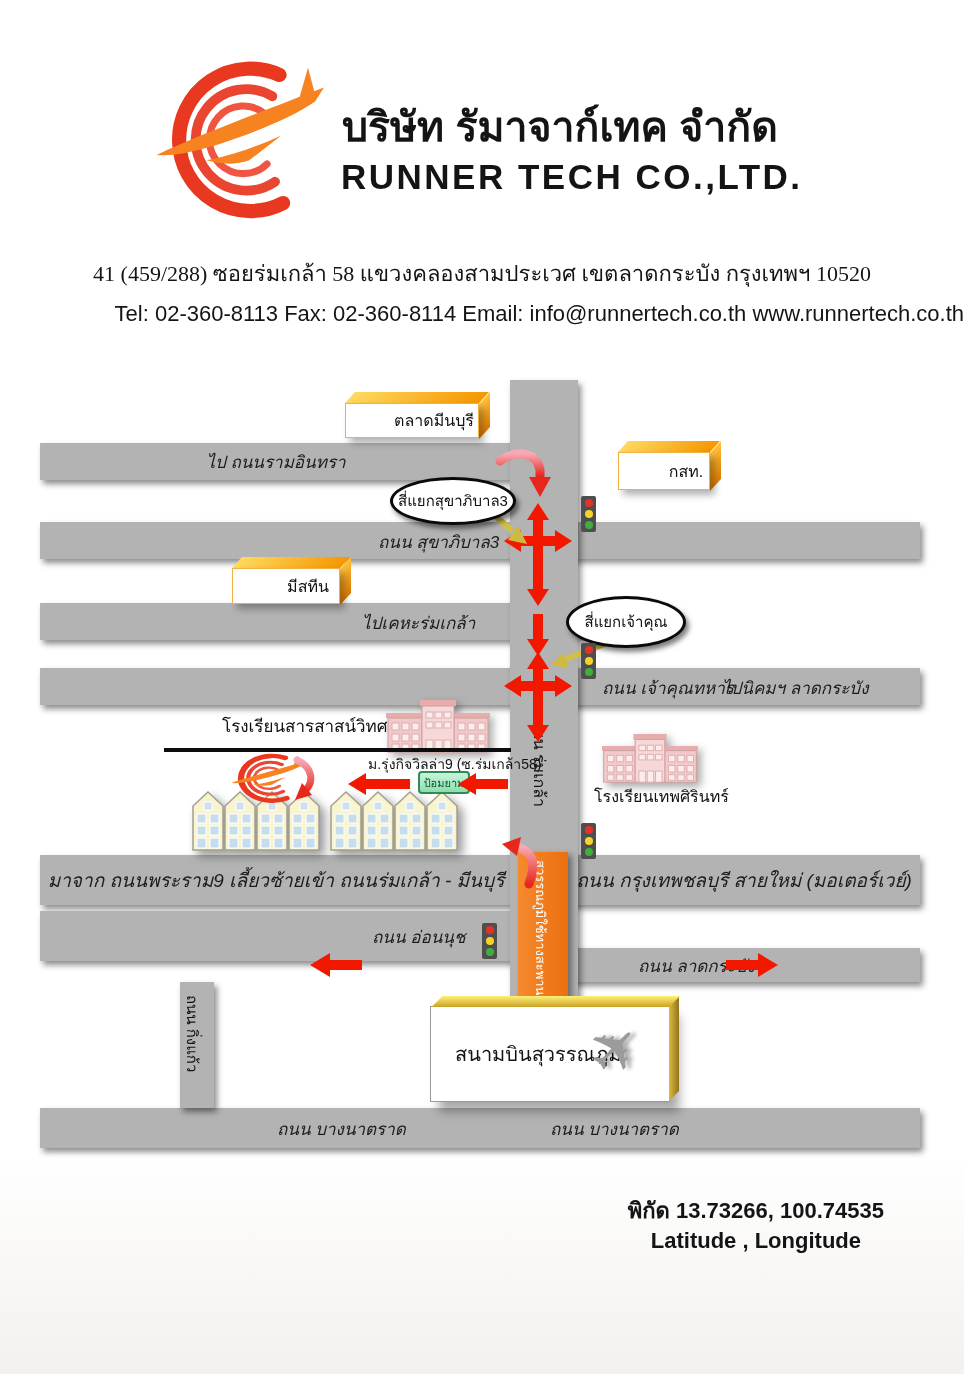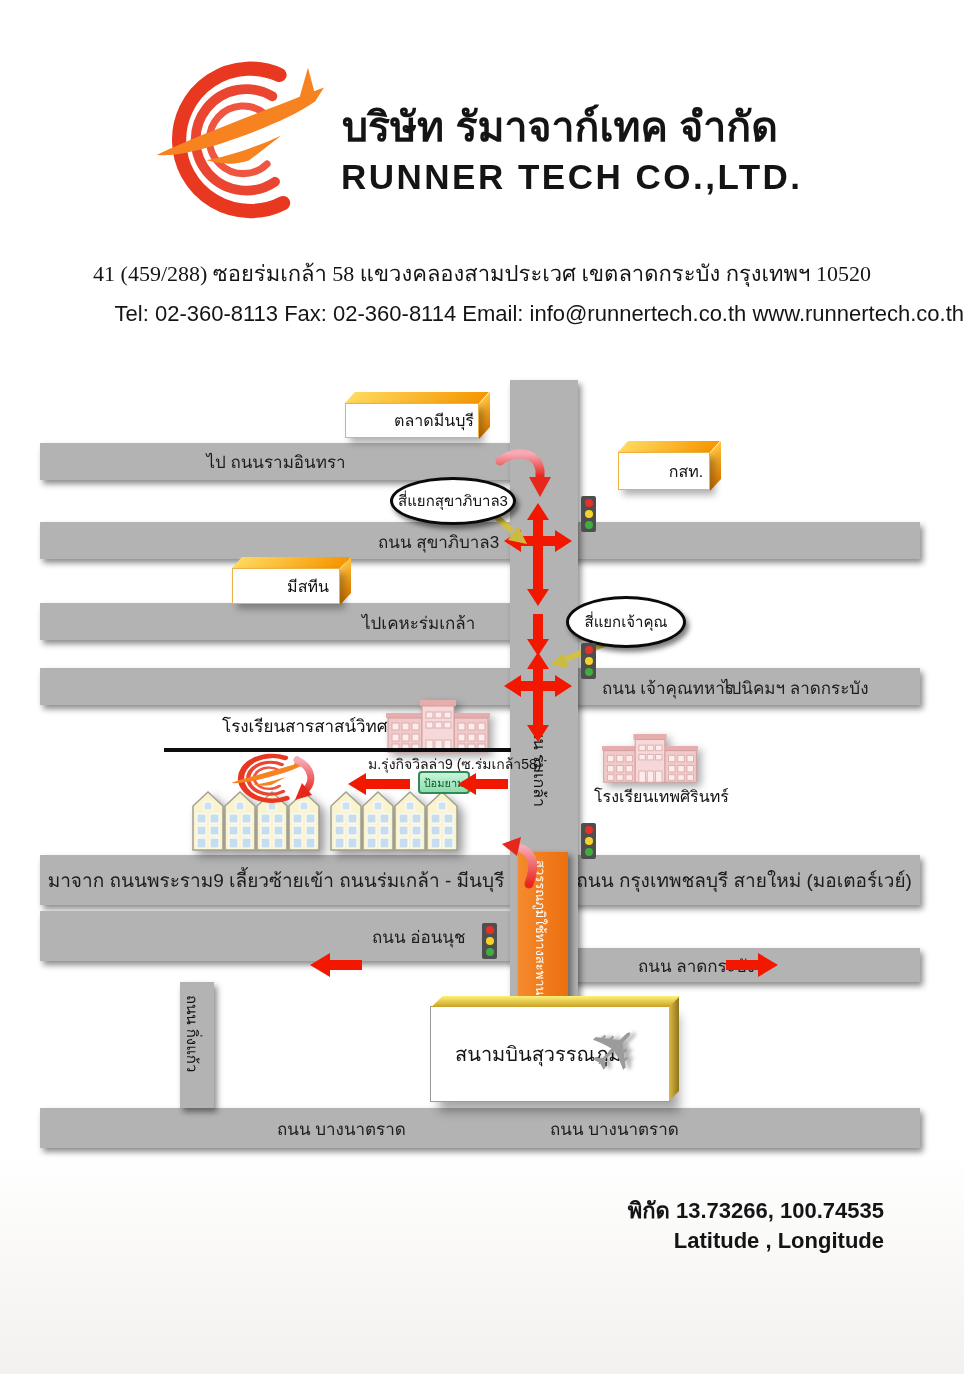--- a/index.html
+++ b/index.html
@@ -8,21 +8,21 @@
         font-family:"Liberation Sans","DejaVu Sans",sans-serif;color:#141414;}
   
   .logo{position:absolute;left:148px;top:50px;width:190px;height:178px;}
   .title-th{position:absolute;left:342px;top:94px;font-size:41px;font-weight:bold;white-space:nowrap;}
   .title-en{position:absolute;left:341px;top:157px;font-size:35px;font-weight:bold;letter-spacing:2.5px;white-space:nowrap;}
   .addr{position:absolute;left:0;top:256px;width:100%;text-align:center;font-size:22px;font-family:Liberation Serif, serif;}
   .contact{position:absolute;left:0;top:301px;width:100%;text-align:right;font-size:22px;}
   
   .road{position:absolute;background:#b3b3b3;box-shadow:3px 4px 6px rgba(0,0,0,.45);z-index:1;}
   .road.flex{display:flex;align-items:center;justify-content:center;}
-  .rlabel{font-size:17px;color:#1c1c1c;white-space:nowrap;}
+  .rlabel{font-size:17px;color:#1c1c1c;white-space:nowrap;font-style:italic;}
   .rlabel.abs{position:absolute;top:50%;transform:translateY(-50%);}
   .orange-road{position:absolute;left:518px;top:852px;width:50px;height:156px;z-index:3;
                background:linear-gradient(90deg,#f58a2e,#ec6f0e);box-shadow:4px 3px 6px rgba(0,0,0,.4);}
   .vtext{position:absolute;white-space:nowrap;transform:rotate(90deg);transform-origin:0 0;
          font-size:16px;color:#111;z-index:4;}
   .vtext.white{color:#fff;font-size:13px;z-index:4;}
   
   .box3d{position:absolute;z-index:5;}
   .b-front{position:relative;background:#fff;border:1px solid #eeb144;display:flex;align-items:center;
            justify-content:center;font-size:16px;color:#111;white-space:nowrap;
@@ -50,21 +50,21 @@
            border:1px solid #9a9a9a;z-index:5;box-shadow:9px 9px 10px rgba(0,0,0,.35);
            display:flex;align-items:center;}
   .airport .gold-top{position:absolute;left:6px;top:-11px;width:100%;height:11px;
            background:linear-gradient(#fff176,#c9a227);transform:skewX(-45deg);}
   .airport .gold-side{position:absolute;right:-10px;top:-5.5px;width:10px;height:100%;
            background:linear-gradient(90deg,#e0b93f,#8f7420);transform:skewY(-45deg);}
   .airport-label{font-size:20px;margin-left:24px;white-space:nowrap;}
   .airport-plane{position:absolute;right:28px;top:6px;font-size:62px;color:#9b9b9b;
            transform:rotate(-45deg);text-shadow:4px 4px 4px rgba(0,0,0,.3);}
   .arrows{position:absolute;left:0;top:0;width:964px;height:1374px;z-index:7;pointer-events:none;}
-  .coords{position:absolute;right:80px;top:1196px;text-align:right;font-size:22px;font-weight:bold;line-height:1.35;}
+  .coords{position:absolute;right:80px;top:1196px;text-align:center;font-size:22px;font-weight:bold;line-height:1.35;}
 </style>
 </head>
 <body>
 
 <svg width="0" height="0" style="position:absolute">
   <defs>
     <linearGradient id="curveGrad" x1="0" y1="0" x2="0" y2="1">
       <stop offset="0" stop-color="#f7a9b6"></stop>
         <stop offset="1" stop-color="#e8271c"></stop>
     </linearGradient>

